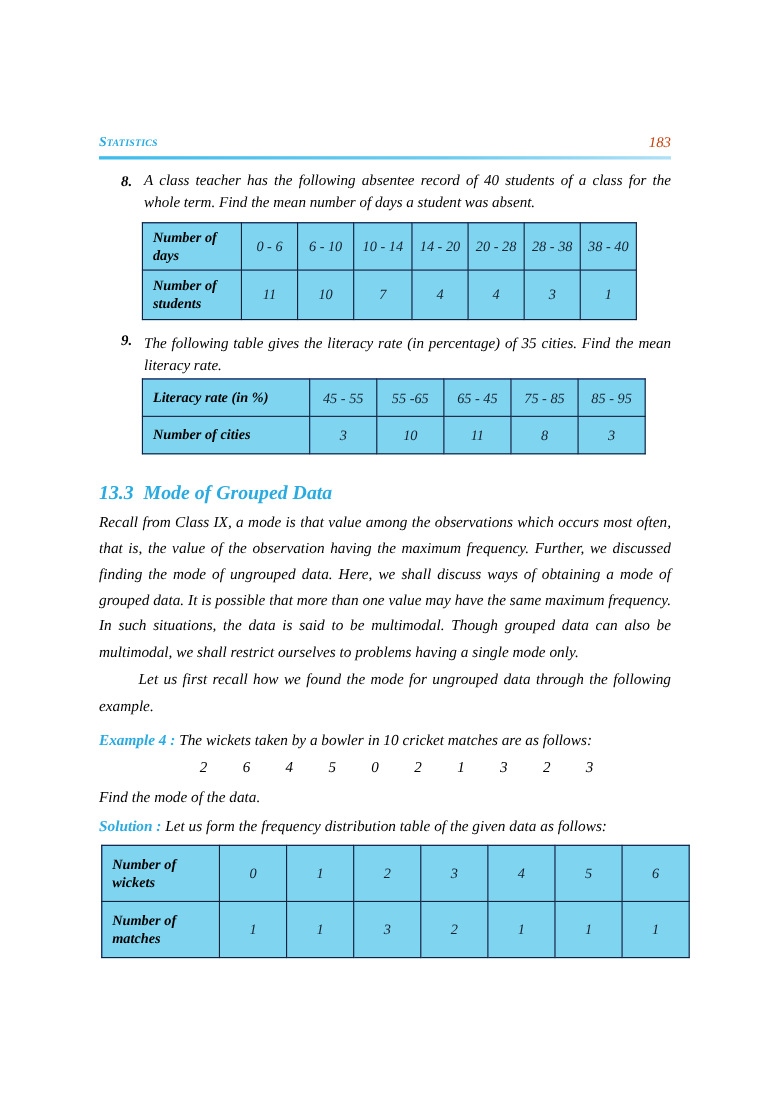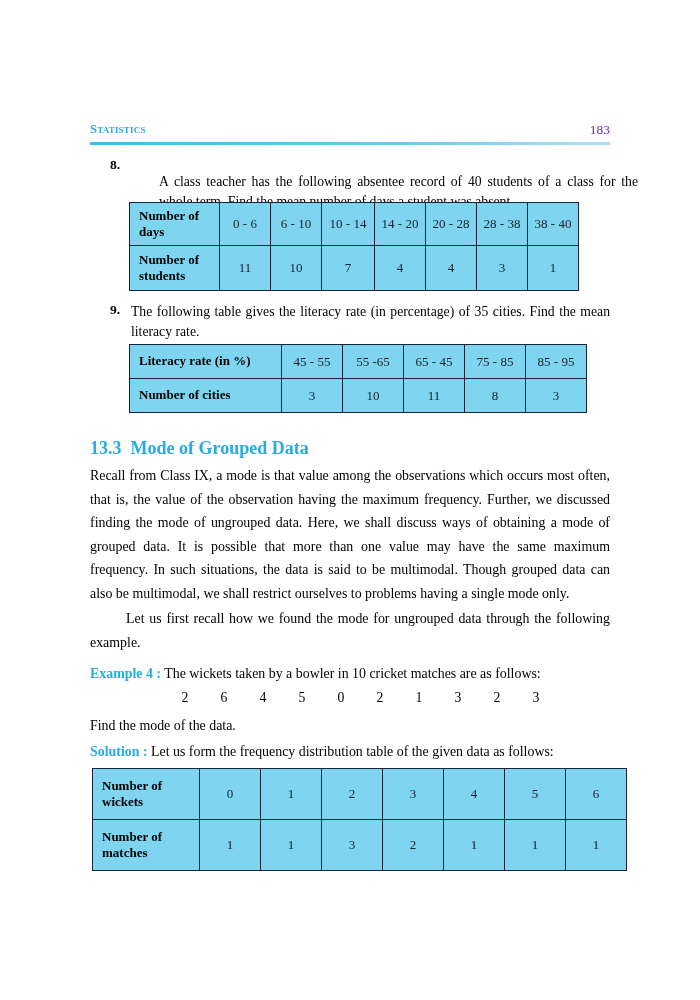--- a/index.html
+++ b/index.html
@@ -15,20 +15,21 @@
     position: relative;
     overflow: hidden;
   }
 
   .page {
     position: absolute;
     left: 0;
     top: 0;
     width: 700px;
     height: 1000px;
+    font-style: italic;
   }
 
   
   .runhead {
     position: absolute;
     left: 90px;
     top: 122px;
     width: 520px;
     height: 22px;
   }
@@ -40,21 +41,21 @@
     font-weight: bold;
     color: #29ABE2;
     font-variant: small-caps;
     letter-spacing: 0.2px;
   }
   .runhead-page {
     position: absolute;
     right: 0;
     top: 0;
     font-size: 13.5px;
-    color: #6d28d9;
+    color: #c2410c;
     font-family: "Liberation Serif", serif;
   }
   .runhead-rule {
     position: absolute;
     left: 90px;
     top: 142px;
     width: 520px;
     height: 3px;
     background: linear-gradient(to right, #3FBCEB, #6ACBEF 60%, #AFE0F6);
   }
@@ -130,21 +131,21 @@
 
 <div class="page">
 
   <div class="runhead">
     <div class="runhead-title">Statistics</div>
     <div class="runhead-page">183</div>
   </div>
   <div class="runhead-rule"></div>
 
   <div class="qnum" style="left:110px; top:157px;">8.</div>
-  <div class="qbody" style="left:131px; top:172px; width:479px;margin-left:28px;">A class teacher has the following absentee record of 40 students of a class for the whole term. Find the mean number of days a student was absent.</div>
+  <div class="qbody" style="left:131px; top:154px; width:479px;">A class teacher has the following absentee record of 40 students of a class for the whole term. Find the mean number of days a student was absent.</div>
 
   <table class="t" style="left:129px; top:202px; width:432px;">
     <tbody>
         <tr>
       <td class="hd" style="width:80px; height:42px;">
         <span>Number of</span>
         <span class="l2">days</span>
       </td>
       <td style="width:50px;">0 - 6</td>
       <td style="width:50px;">6 - 10</td>

